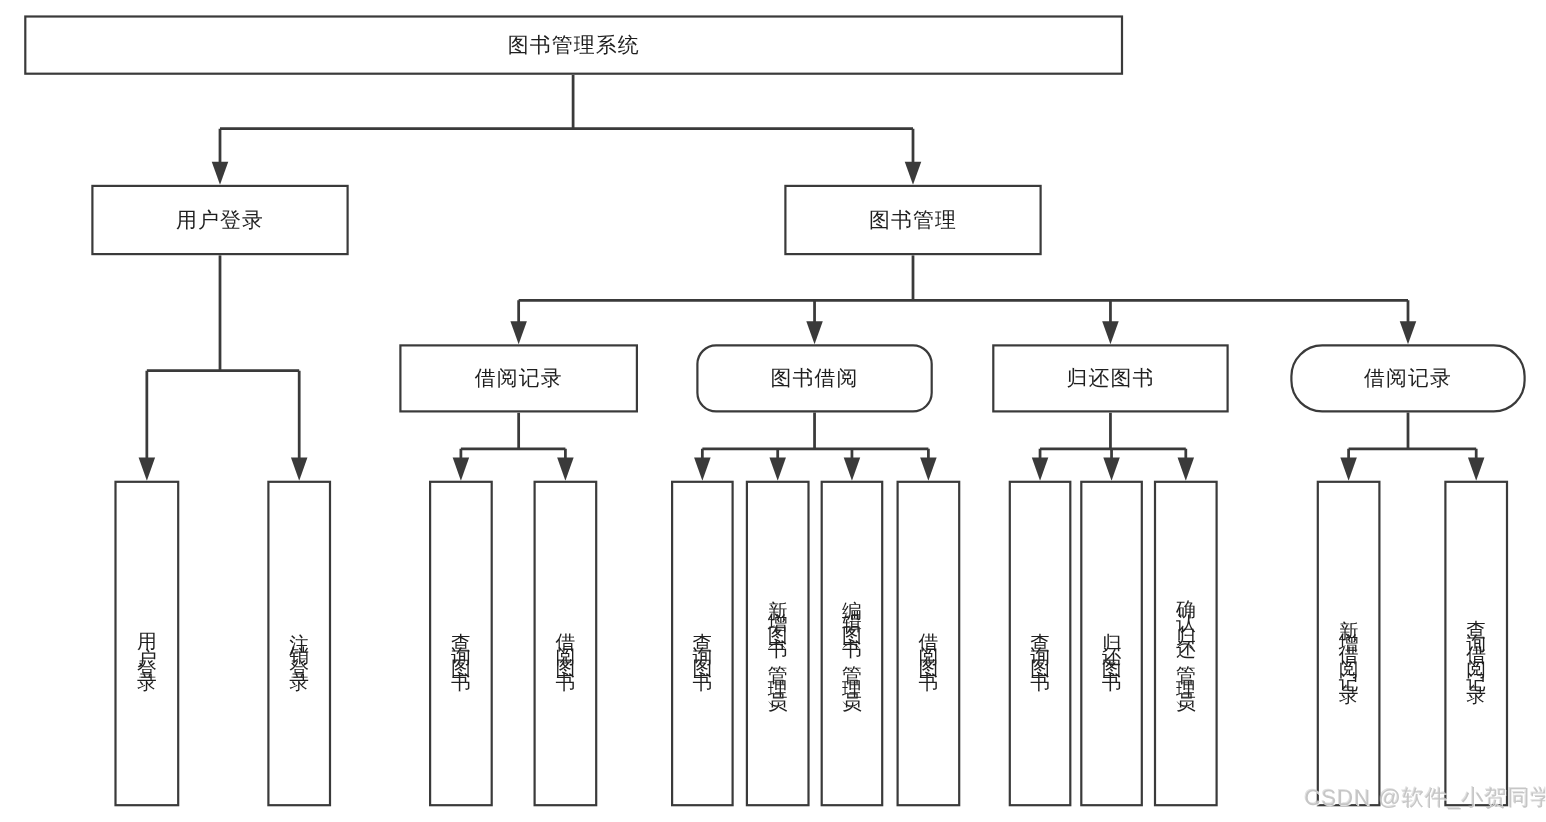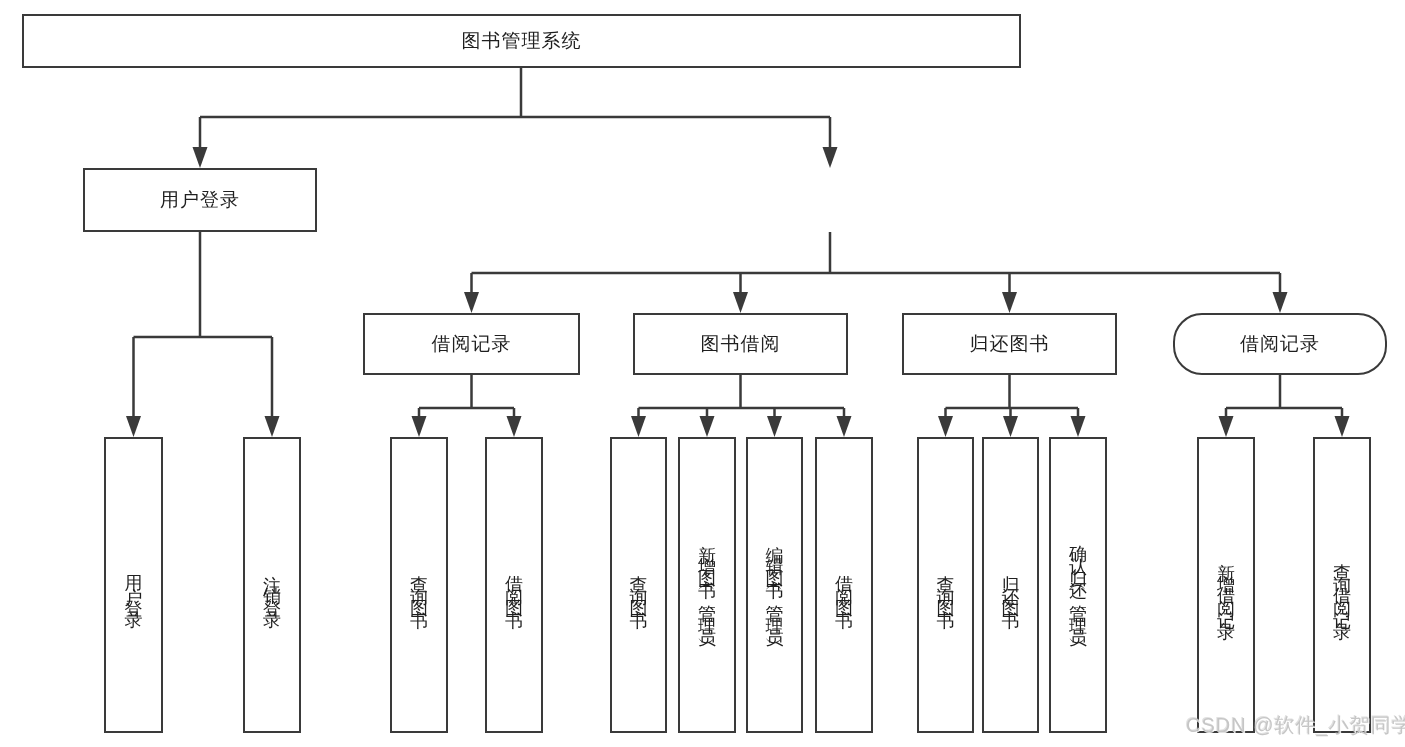--- a/index.html
+++ b/index.html
@@ -101,25 +101,28 @@
     </g>
   </svg>
 
   <div class="node h-node" style="left:22px; top:14px; width:999px; height:54px;">
     <span>图书管理系统</span>
   </div>
 
   <div class="node h-node" style="left:83px; top:168px; width:234px; height:64px;">
     <span>用户登录</span>
   </div>
+  <div class="node h-node" style="left:713px; top:168px; width:234px; height:64px;">
+    <span>图书管理</span>
+  </div>
 
   <div class="node h-node" style="left:363px; top:313px; width:217px; height:62px;">
     <span>借阅记录</span>
   </div>
-  <div class="node h-node" style="left:633px; top:313px; width:215px; height:62px;">
+  <div class="node h-node" style="left:633px; top:313px; width:215px; height:62px;border-radius:18px;">
     <span>图书借阅</span>
   </div>
   <div class="node h-node" style="left:902px; top:313px; width:215px; height:62px;">
     <span>归还图书</span>
   </div>
   <div class="node h-node" style="left:1173px; top:313px; width:214px; height:62px;border-radius:29px;">
     <span>借阅记录</span>
   </div>
 
   <div class="node v-node" style="left:104px; top:437px; width:59px; height:296px;">

